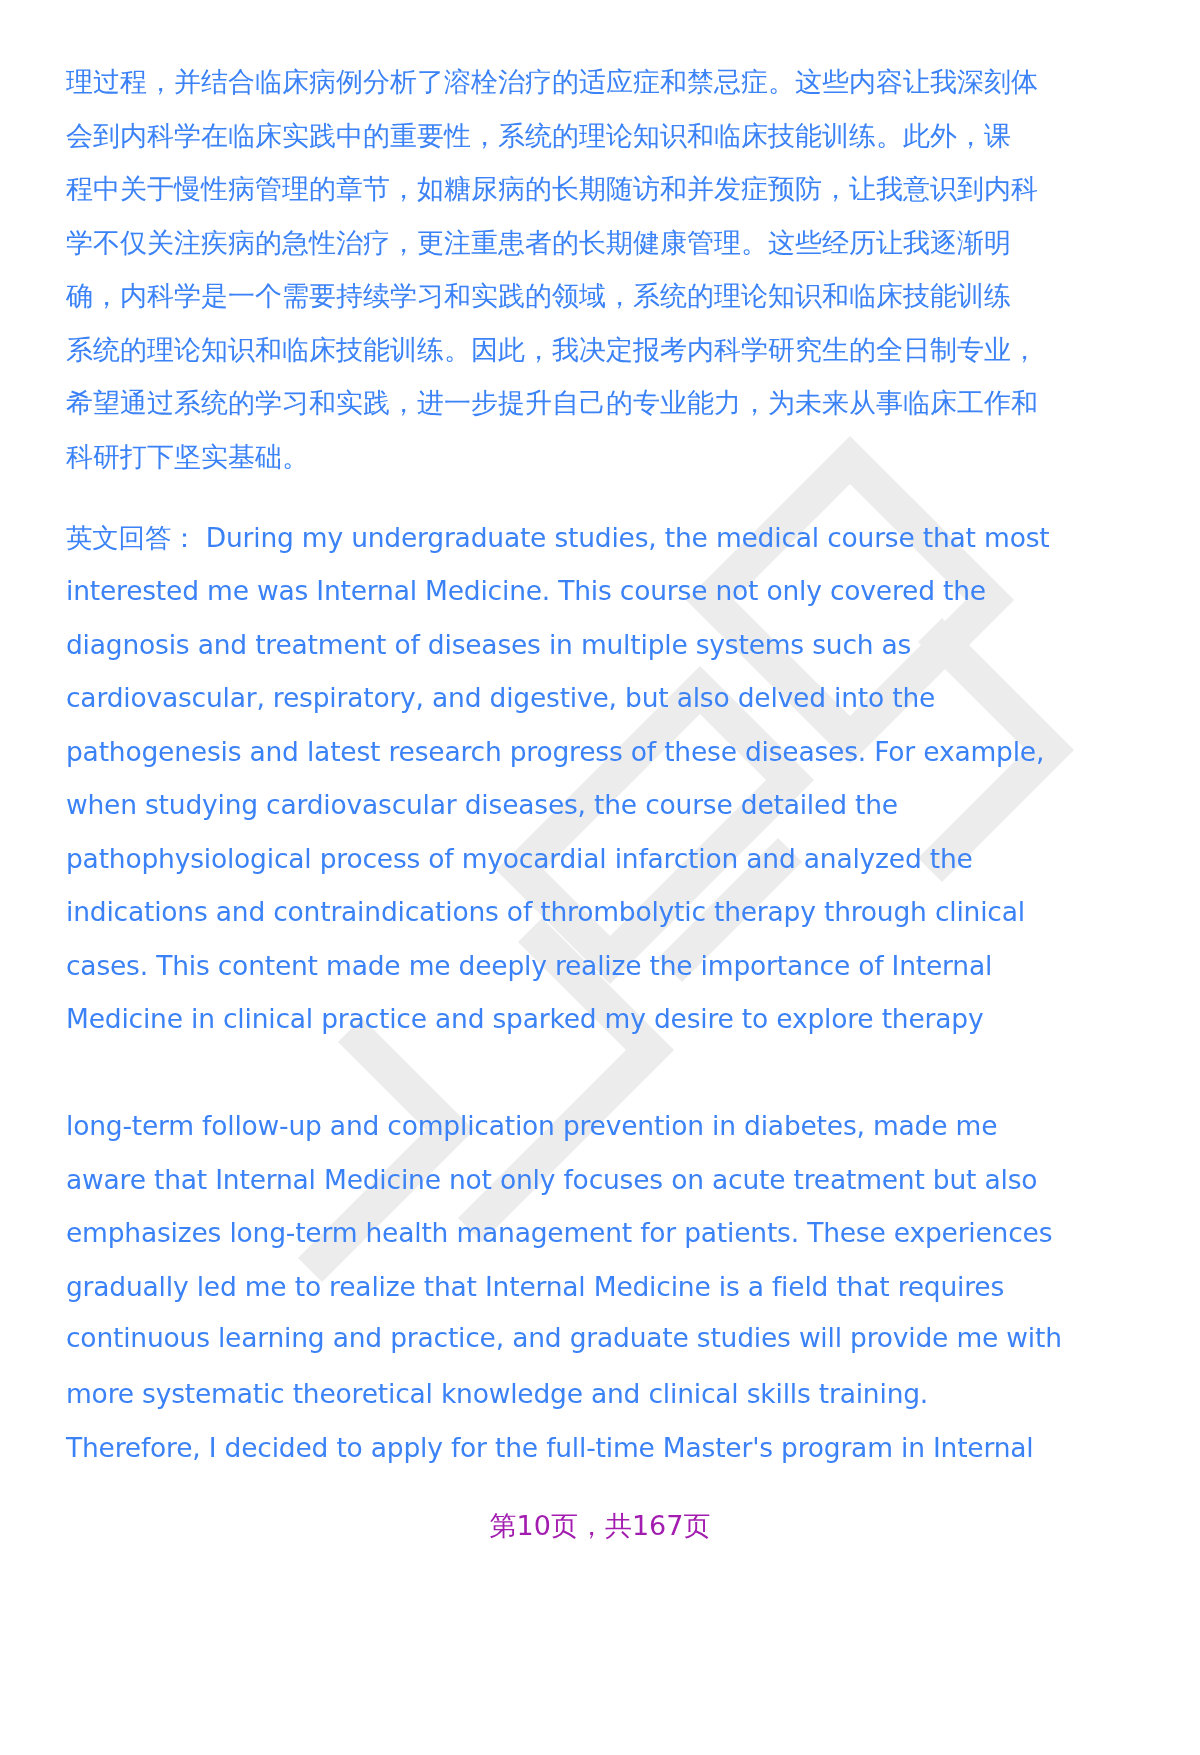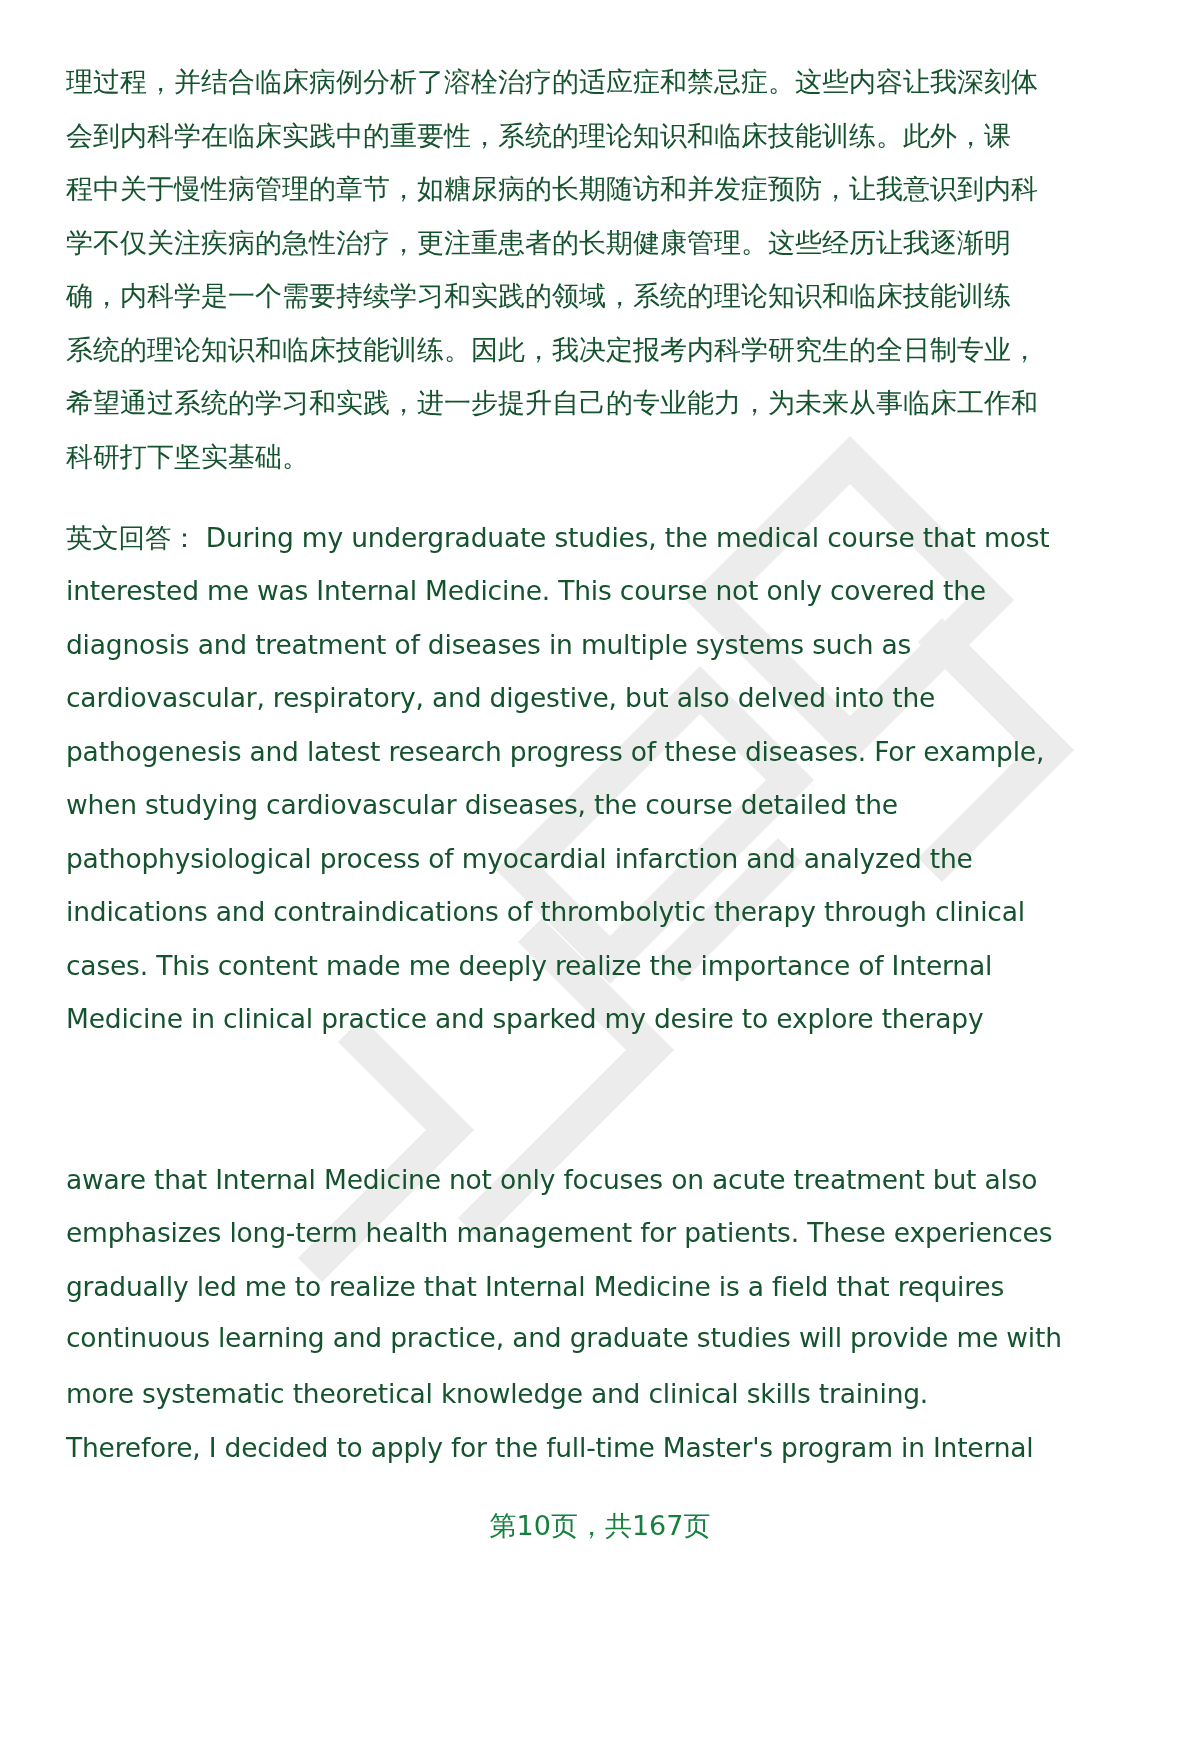--- a/index.html
+++ b/index.html
@@ -9,28 +9,28 @@
     background: #ffffff;
   }
   .watermark {
     position: absolute; left: 230px; top: 430px; width: 900px; height: 900px;
     pointer-events: none;
   }
   .watermark svg { width: 100%; height: 100%; }
   .line {
     position: absolute; left: 66px; width: 1100px;
     font-family: "DejaVu Sans", "Liberation Sans", sans-serif;
-    font-size: 27px; color: #14532d; white-space: nowrap;
+    font-size: 27px; color: #3b82f6; white-space: nowrap;
     line-height: 36px; height: 36px;
   }
   .line.en { font-size: 26.5px; letter-spacing: -0.2px; }
   .footer {
     position: absolute; left: 0; width: 1200px; top: 1508px; text-align: center;
     font-family: "DejaVu Sans", "Liberation Sans", sans-serif;
-    font-size: 27px; color: #15803d; line-height: 36px;
+    font-size: 27px; color: #a21caf; line-height: 36px;
   }
 </style>
 </head>
 <body>
 
 <div class="page">
 
   <div class="watermark">
     <svg viewBox="0 0 900 900" xmlns="http://www.w3.org/2000/svg">
       <g fill="none" stroke="#ececec" stroke-width="34" stroke-linejoin="miter">
@@ -58,20 +58,21 @@
   </div>
   <div class="line en" style="top:573px">interested me was Internal Medicine. This course not only covered the</div>
   <div class="line en" style="top:627px">diagnosis and treatment of diseases in multiple systems such as</div>
   <div class="line en" style="top:680px">cardiovascular, respiratory, and digestive, but also delved into the</div>
   <div class="line en" style="top:734px">pathogenesis and latest research progress of these diseases. For example,</div>
   <div class="line en" style="top:787px">when studying cardiovascular diseases, the course detailed the</div>
   <div class="line en" style="top:841px">pathophysiological process of myocardial infarction and analyzed the</div>
   <div class="line en" style="top:894px">indications and contraindications of thrombolytic therapy through clinical</div>
   <div class="line en" style="top:948px">cases. This content made me deeply realize the importance of Internal</div>
   <div class="line en" style="top:1001px">Medicine in clinical practice and sparked my desire to explore therapy</div>
+  <div class="line en" style="top:1108px">long-term follow-up and complication prevention in diabetes, made me</div>
   <div class="line en" style="top:1162px">aware that Internal Medicine not only focuses on acute treatment but also</div>
   <div class="line en" style="top:1215px">emphasizes long-term health management for patients. These experiences</div>
   <div class="line en" style="top:1269px">gradually led me to realize that Internal Medicine is a field that requires</div>
   <div class="line en" style="top:1320px">continuous learning and practice, and graduate studies will provide me with</div>
   <div class="line en" style="top:1376px">more systematic theoretical knowledge and clinical skills training.</div>
   <div class="line en" style="top:1430px">Therefore, I decided to apply for the full-time Master's program in Internal</div>
 
   <div class="footer">第10页，共167页</div>
 </div>
 

